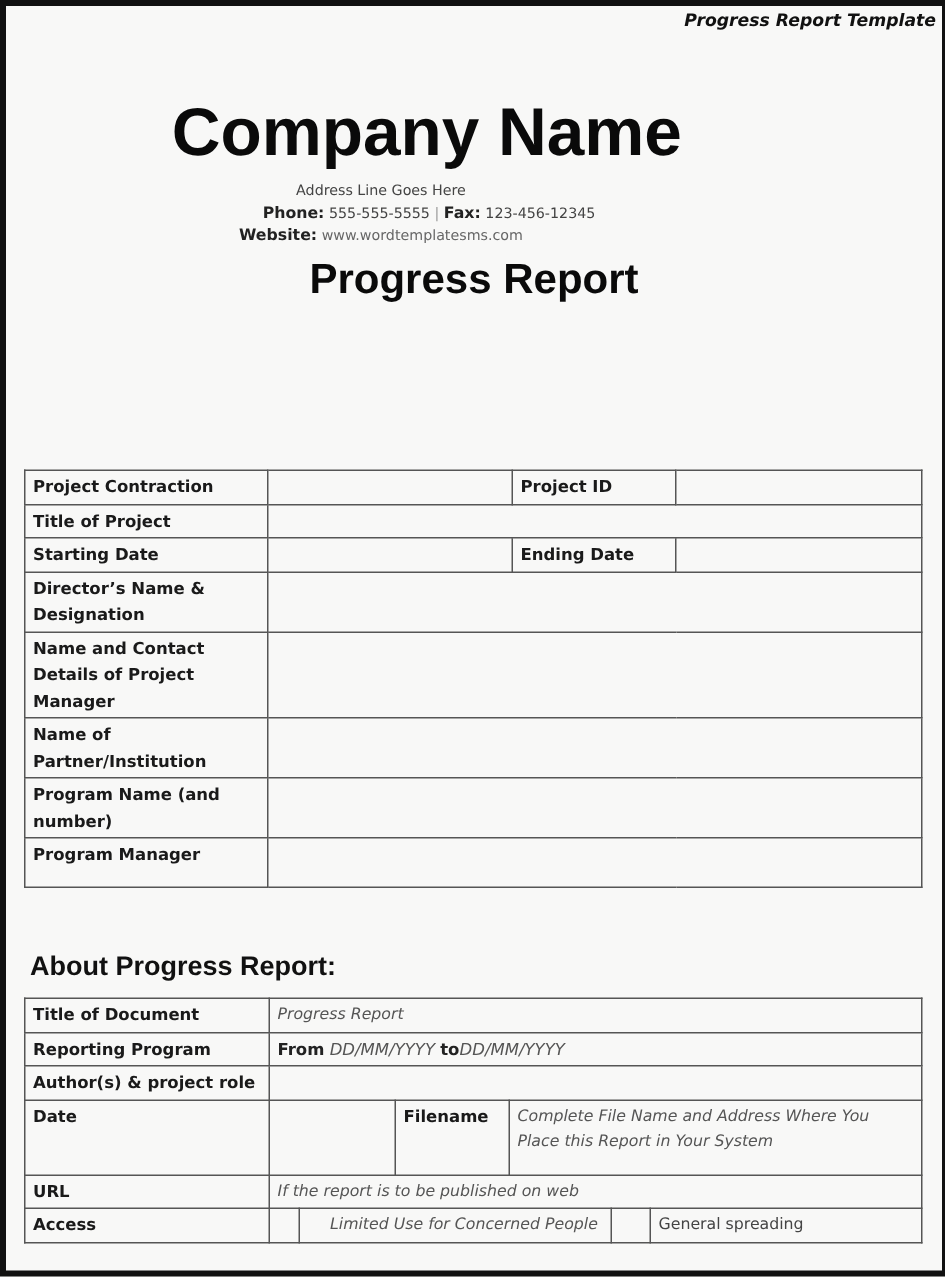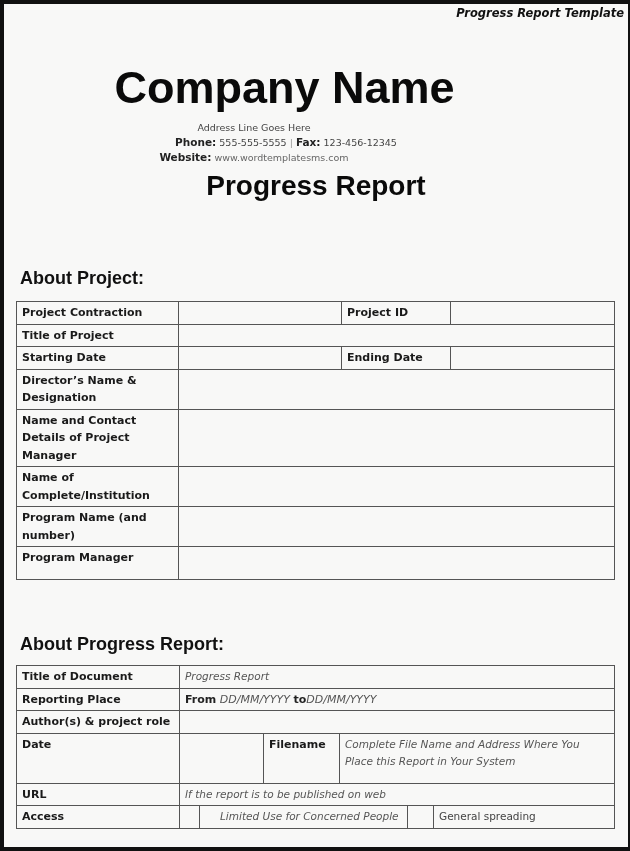--- a/index.html
+++ b/index.html
@@ -61,23 +61,22 @@
     <b>Fax:</b>
     <span>123-456-12345</span>
   </div>
   <div class="addr" style="top:147px;">
     <b>Website:</b>
     <span class="lnk">www.wordtemplatesms.com</span>
   </div>
 
   <div class="title">Progress Report</div>
 
-  <div class="section" style="top:264px;">About Project:</div>
 
-  <table style="top:297px;">
+  <table style="top:309px;">
     <colgroup>
         <col style="width:162px">
         <col style="width:163px">
         <col style="width:109px">
         <col>
       </colgroup>
     <tbody>
         <tr>
       <td class="lbl">Project Contraction</td>
       <td></td>
@@ -96,21 +95,21 @@
     </tr>
     <tr>
       <td class="lbl">Director’s Name &amp; Designation</td>
       <td colspan="3"></td>
     </tr>
     <tr>
       <td class="lbl">Name and Contact Details of Project Manager</td>
       <td colspan="3"></td>
     </tr>
     <tr>
-      <td class="lbl">Name of Complete/Institution</td>
+      <td class="lbl">Name of Partner/Institution</td>
       <td colspan="3"></td>
     </tr>
     <tr>
       <td class="lbl">Program Name (and number)</td>
       <td colspan="3"></td>
     </tr>
     <tr>
       <td class="lbl" style="height:28px">Program Manager</td>
       <td colspan="3"></td>
     </tr>
@@ -128,21 +127,21 @@
         <col style="width:68px">
         <col style="width:26px">
         <col>
     </colgroup>
     <tbody>
         <tr>
       <td class="lbl">Title of Document</td>
       <td colspan="6" class="it">Progress Report</td>
     </tr>
     <tr>
-      <td class="lbl">Reporting Place</td>
+      <td class="lbl">Reporting Program</td>
       <td colspan="6">
         <span class="strong">From</span>
         <span class="em">DD/MM/YYYY</span>
         <span class="strong">to</span><span class="em">DD/MM/YYYY</span>
       </td>
     </tr>
     <tr>
       <td class="lbl">Author(s) &amp; project role</td>
       <td colspan="6"></td>
     </tr>

